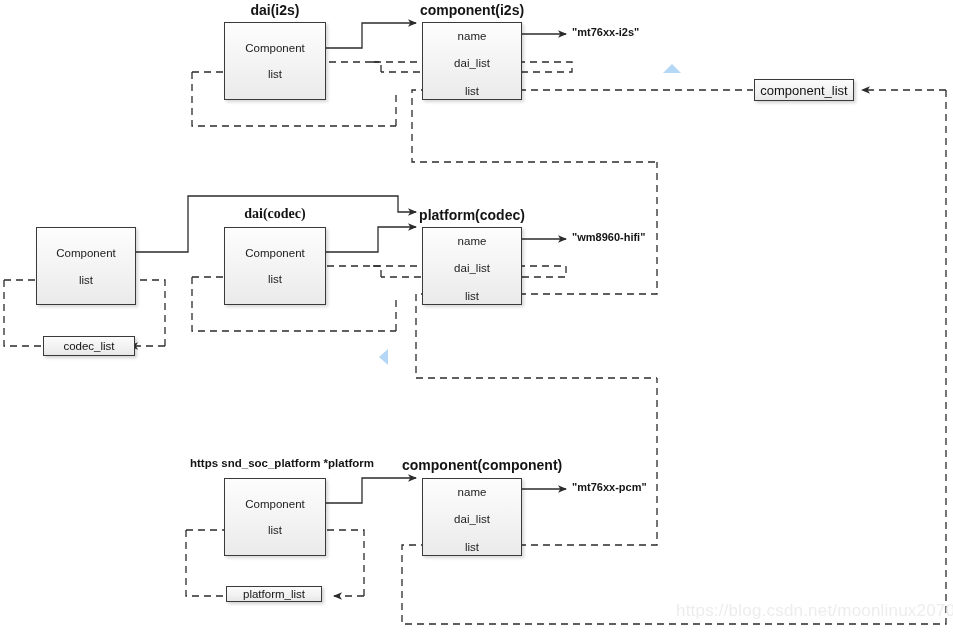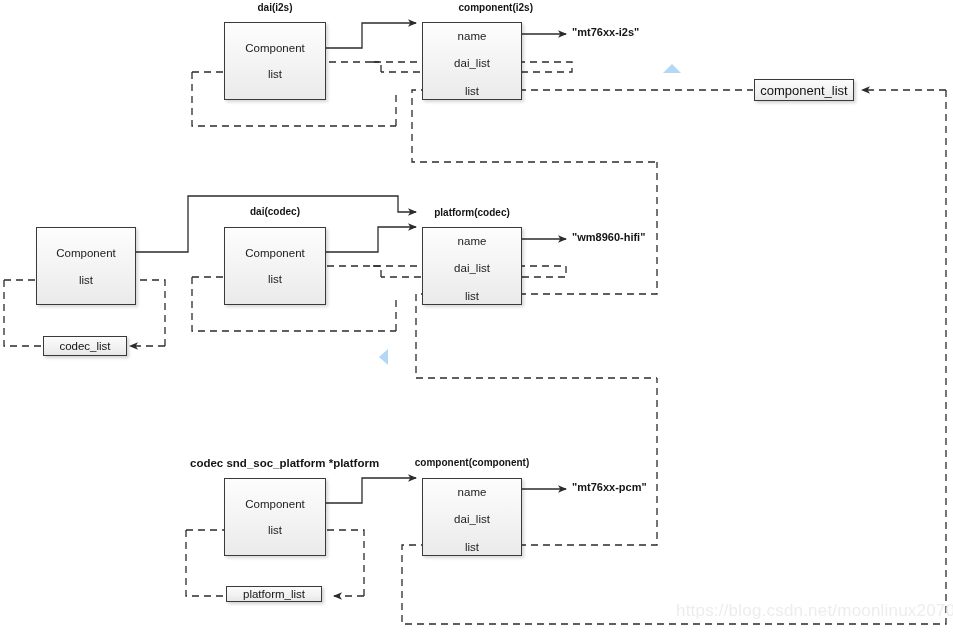--- a/index.html
+++ b/index.html
@@ -31,21 +31,21 @@
   .node .field{
     position:absolute;
     left:0;right:0;
     text-align:center;
     font-size:11.5px;
     color:#1b1b1b;
     white-space:nowrap;
   }
   .caption{
     position:absolute;
-    font-size:10px;
+    font-size:14px;
     font-weight:bold;
     color:#141414;
     white-space:nowrap;
     text-align:center;
   }
   .strlabel{
     position:absolute;
     font-size:11px;
     font-weight:bold;
     color:#151515;
@@ -164,59 +164,59 @@
     <div class="field" style="top:19px;">Component</div>
     <div class="field" style="top:46px;">list</div>
   </div>
 
   <div class="caption" style="left:224px;top:2px;width:102px;">dai(i2s)</div>
   <div class="node" style="left:224px;top:22px;width:102px;height:78px;">
     <div class="field" style="top:19px;">Component</div>
     <div class="field" style="top:45px;">list</div>
   </div>
 
-  <div class="caption" style="left:411px;top:2px;width:122px;text-align:right;">component(i2s)</div>
+  <div class="caption" style="left:411px;top:2px;width:122px;">component(i2s)</div>
   <div class="node" style="left:422px;top:22px;width:100px;height:78px;">
     <div class="field" style="top:7px;">name</div>
     <div class="field" style="top:34px;">dai_list</div>
     <div class="field" style="top:62px;">list</div>
   </div>
   <div class="strlabel" style="left:572px;top:26px;">"mt76xx-i2s"</div>
 
-  <div class="caption" style="left:224px;top:206px;width:102px;">dai(codec)</div>
+  <div class="caption" style="left:224px;top:206px;width:102px;font-family:Liberation Serif, serif;">dai(codec)</div>
   <div class="node" style="left:224px;top:227px;width:102px;height:78px;">
     <div class="field" style="top:19px;">Component</div>
     <div class="field" style="top:45px;">list</div>
   </div>
 
   <div class="caption" style="left:406px;top:207px;width:132px;">platform(codec)</div>
   <div class="node" style="left:422px;top:227px;width:100px;height:78px;">
     <div class="field" style="top:7px;">name</div>
     <div class="field" style="top:34px;">dai_list</div>
     <div class="field" style="top:62px;">list</div>
   </div>
   <div class="strlabel" style="left:572px;top:231px;">"wm8960-hifi"</div>
 
-  <div class="caption" style="left:190px;top:457px;width:170px;font-size:11.5px;">codec snd_soc_platform *platform</div>
+  <div class="caption" style="left:190px;top:457px;width:170px;font-size:11.5px;">https snd_soc_platform *platform</div>
   <div class="node" style="left:224px;top:478px;width:102px;height:78px;">
     <div class="field" style="top:19px;">Component</div>
     <div class="field" style="top:45px;">list</div>
   </div>
 
   <div class="caption" style="left:402px;top:457px;width:140px;">component(component)</div>
   <div class="node" style="left:422px;top:478px;width:100px;height:78px;">
     <div class="field" style="top:7px;">name</div>
     <div class="field" style="top:34px;">dai_list</div>
     <div class="field" style="top:62px;">list</div>
   </div>
   <div class="strlabel" style="left:572px;top:481px;">"mt76xx-pcm"</div>
 
   <div class="pill big" style="left:754px;top:79px;width:100px;height:22px;">component_list</div>
 
-  <div class="pill" style="left:43px;top:336px;width:84px;height:20px;">codec_list</div>
+  <div class="pill" style="left:43px;top:336px;width:92px;height:20px;">codec_list</div>
 
   <div class="pill" style="left:226px;top:586px;width:96px;height:16px;">platform_list</div>
 
   <div class="tri tri-up" style="left:663px;top:64px;"></div>
   <div class="tri tri-left" style="left:379px;top:349px;"></div>
 
   <div class="watermark" style="left:676px;top:601px;">https://blog.csdn.net/moonlinux20704</div>
 
 </div>
 

